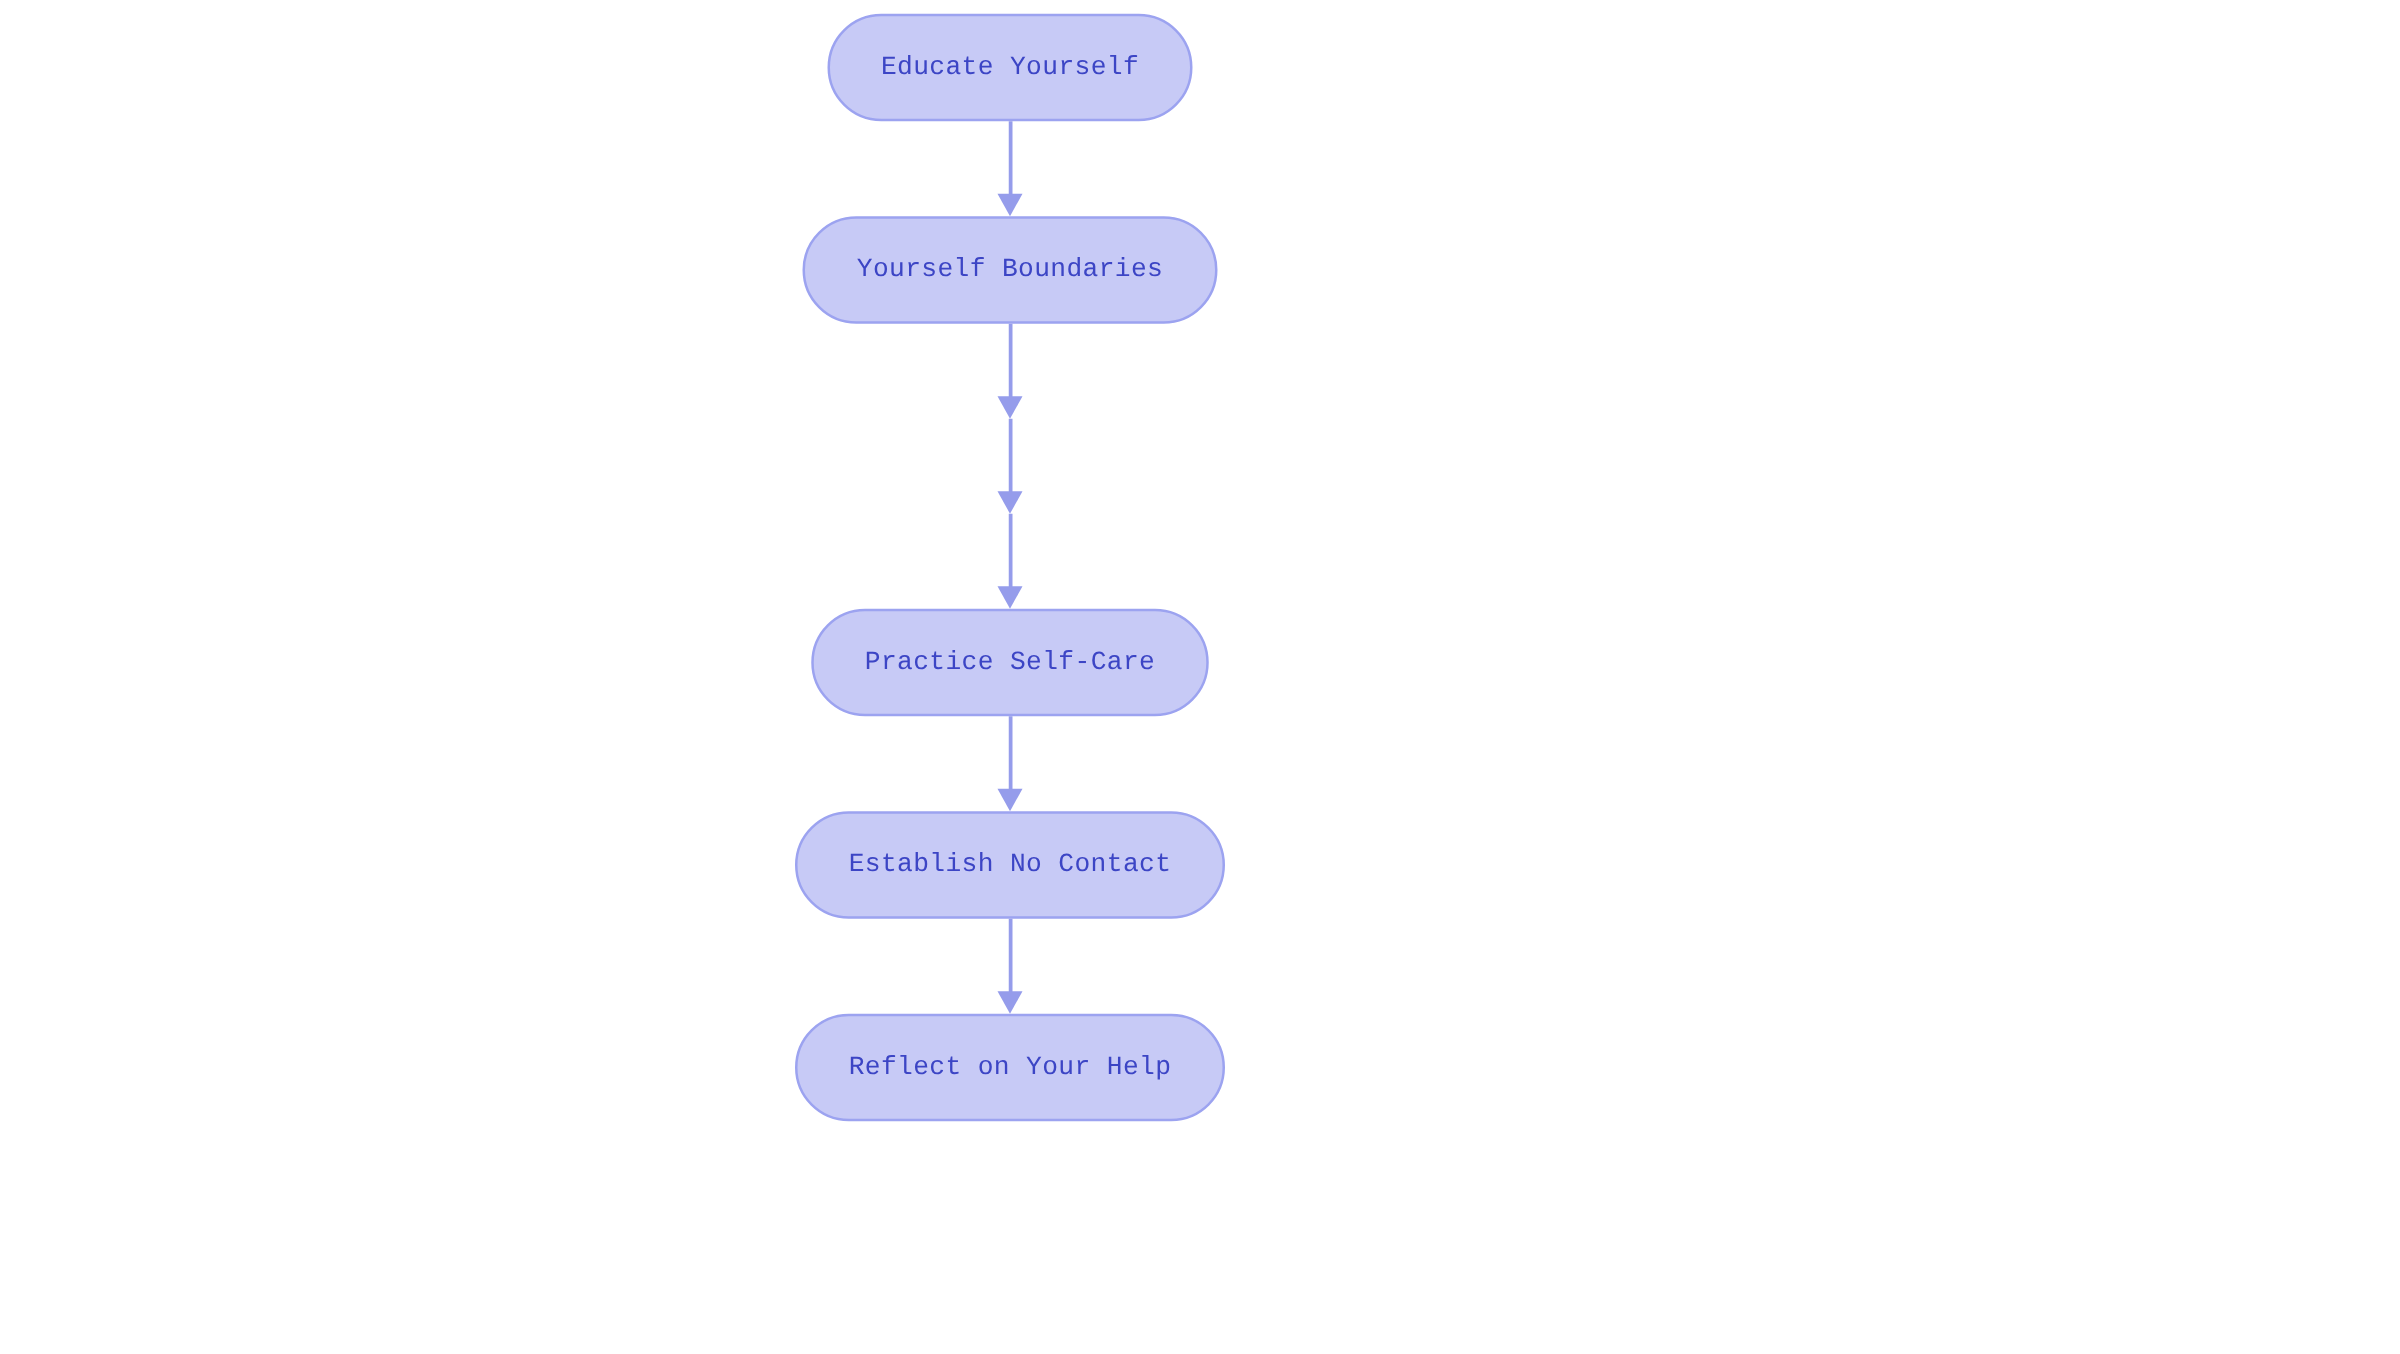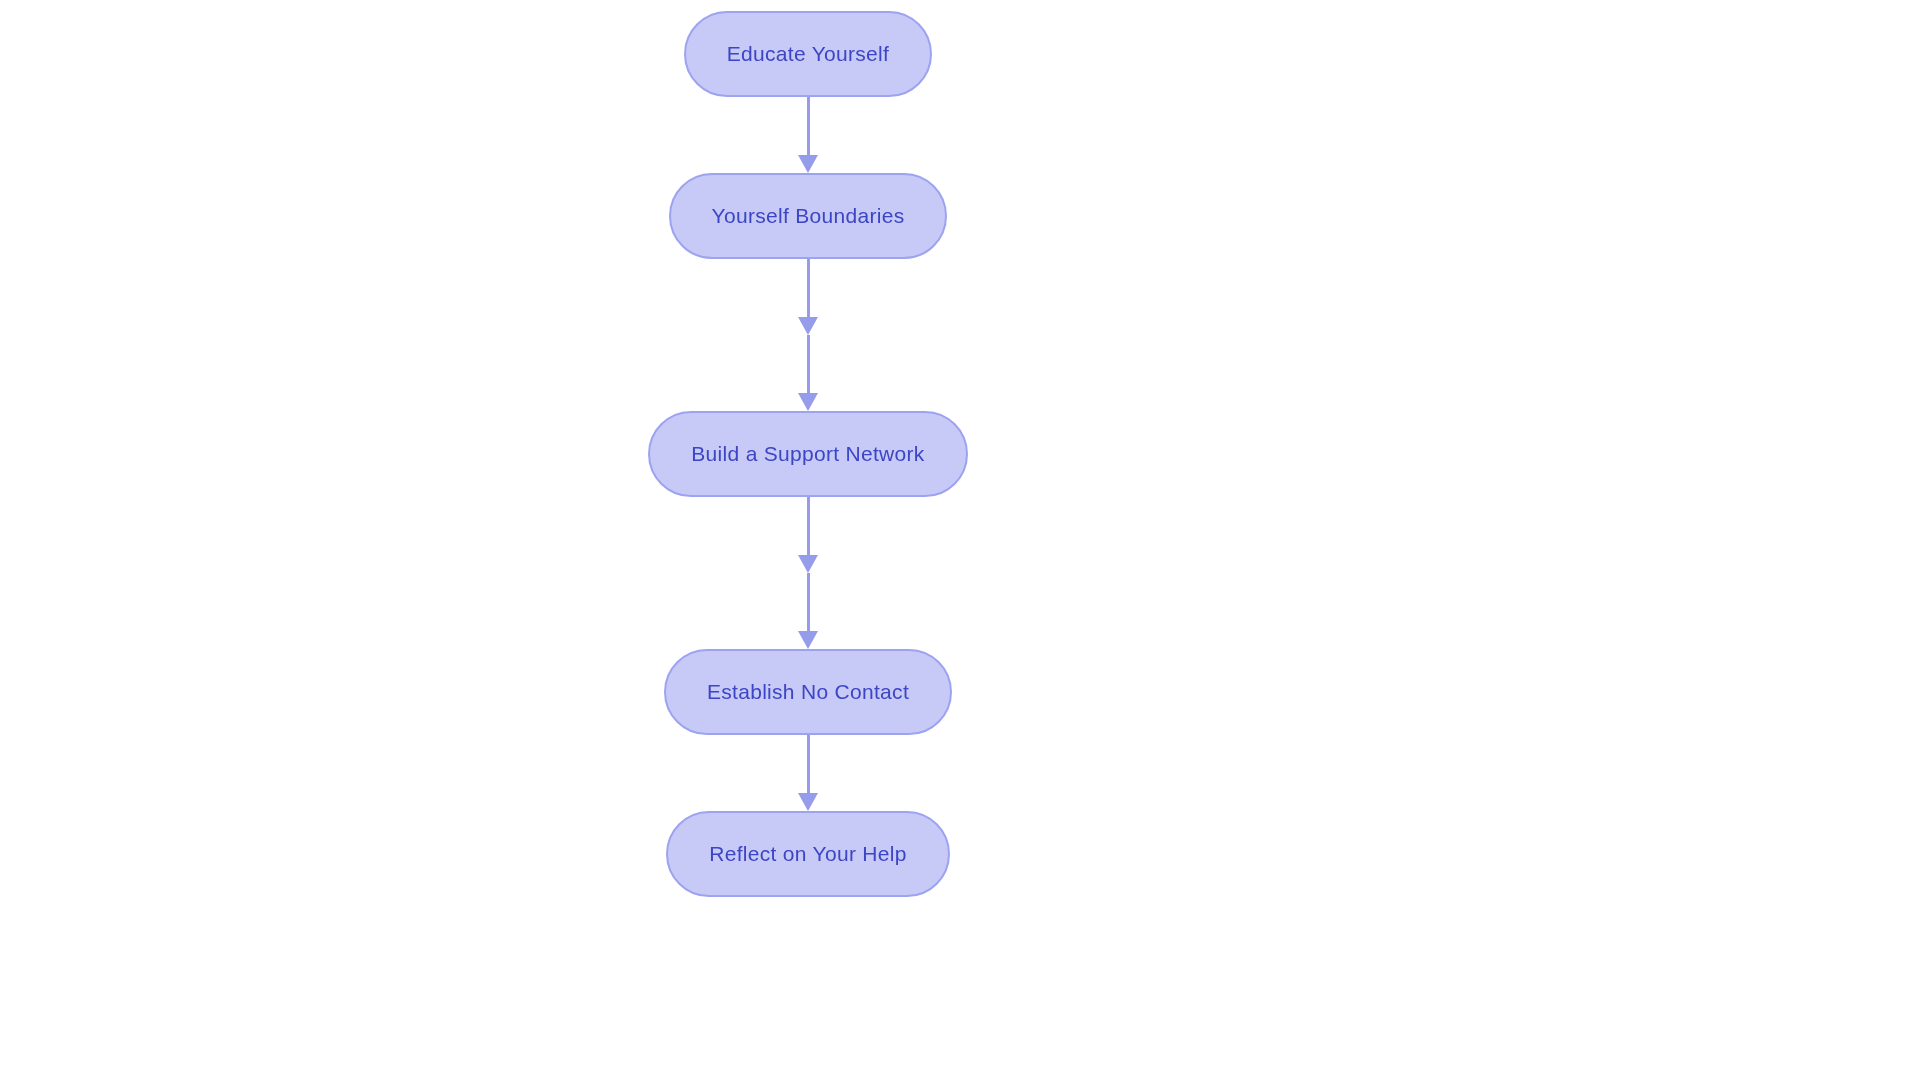--- a/index.html
+++ b/index.html
@@ -2,21 +2,21 @@
 <html><head>
 <meta charset="utf-8">
 <style>
   html, body { margin: 0; padding: 0; background: #ffffff; }
   .canvas {
     position: relative;
     width: 1616px;
     height: 1083px;
     background: var(--bg, #ffffff);
     overflow: hidden;
-    font-family: Liberation Sans, sans-serif;
+    font-family: Liberation Mono, monospace;
   }
   .flow {
     position: absolute;
     top: 11px;
     left: 0;
     width: 100%;
     display: flex;
     flex-direction: column;
     align-items: center;
   }
@@ -74,27 +74,27 @@
       <div class="shaft"></div>
       <div class="head"></div>
     </div>
 
 
     <div class="arrow">
       <div class="shaft"></div>
       <div class="head"></div>
     </div>
 
-    <div class="node">Build a Support Network</div>
 
     <div class="arrow">
       <div class="shaft"></div>
       <div class="head"></div>
     </div>
 
+    <div class="node">Practice Self-Care</div>
 
     <div class="arrow">
       <div class="shaft"></div>
       <div class="head"></div>
     </div>
 
     <div class="node">Establish No Contact</div>
 
     <div class="arrow">
       <div class="shaft"></div>

